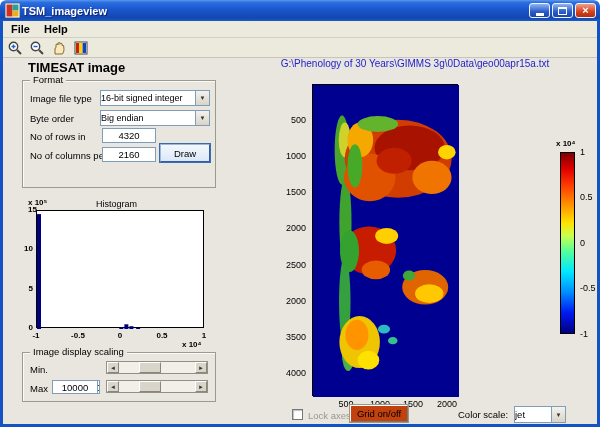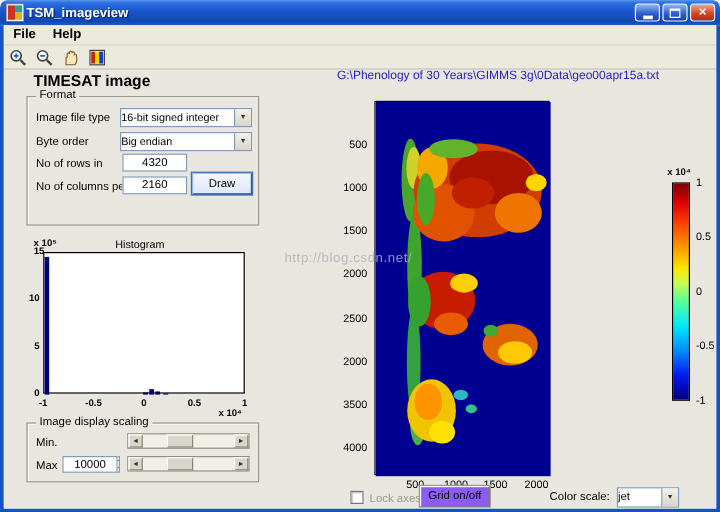--- a/index.html
+++ b/index.html
@@ -24,21 +24,21 @@
   .toolbar{position:absolute;left:0;top:38px;width:600px;height:20px;background:#ece9dd;border-bottom:1px solid #c8c4b8;display:flex;align-items:center;padding-left:5px;gap:3px;}
   .tbtn{width:19px;height:18px;display:flex;align-items:center;justify-content:center;border:1px solid transparent;}
   
   .lbl{font-size:9.5px;color:#000;white-space:nowrap;}
   .fieldset{position:absolute;border:1px solid #9c998e;box-shadow:inset 1px 1px 0 rgba(255,255,255,.8);}
   .legend{position:absolute;top:-7px;left:7px;background:#e9e6df;padding:0 3px;font-size:9.5px;color:#000;}
   .combo{position:absolute;background:#fff;border:1px solid #7f9db9;display:flex;align-items:center;font-size:9px;}
   .combo-val{flex:1;padding-left:0;overflow:hidden;white-space:nowrap;}
   .combo-btn{width:14px;height:100%;background:linear-gradient(180deg,#f4f2ec,#d8d4c8);border-left:1px solid #7f9db9;display:flex;align-items:center;justify-content:center;font-size:6px;color:#333;}
   .tinput{position:absolute;background:#fff;border:1px solid #7f9db9;font-size:9.5px;font-family:"Liberation Sans",sans-serif;text-align:center;padding:0;}
-  .btn{position:absolute;background:#8b5cf6;border:1px solid;border-color:#fdfdfb #7a766b #7a766b #fdfdfb;box-shadow:0 0 0 1px #9a968b;font-size:9.5px;display:flex;align-items:center;justify-content:center;}
+  .btn{position:absolute;background:#c2410c;border:1px solid;border-color:#fdfdfb #7a766b #7a766b #fdfdfb;box-shadow:0 0 0 1px #9a968b;font-size:9.5px;display:flex;align-items:center;justify-content:center;}
   .btn.default{border-color:#9cb8e2 #2f5bb0 #2f5bb0 #9cb8e2;box-shadow:0 0 0 1px #3a6ea5;background:linear-gradient(180deg,#f4f8fe,#dce8f8);}
   .redtext{position:absolute;font-size:9.5px;color:#e00000;font-weight:bold;white-space:nowrap;}
   .tick{position:absolute;font-size:8px;color:#000;font-weight:bold;}
   .tick9{position:absolute;font-size:9px;color:#000;}
   .hscroll{position:absolute;border:1px solid #928f84;background:#f2efe8;display:flex;}
   .sarrow{width:12px;height:100%;background:#d9d5ca;border:1px solid;border-color:#fff #8a8678 #8a8678 #fff;font-size:6px;color:#333;display:flex;align-items:center;justify-content:center;}
   .strack{flex:1;position:relative;}
   .sthumb{position:absolute;left:26%;top:0;width:22px;height:100%;background:#d9d5ca;border:1px solid;border-color:#fff #8a8678 #8a8678 #fff;}
   .checkbox{position:absolute;width:11px;height:11px;background:#fff;border:1px solid #777;box-shadow:inset 1px 1px 1px rgba(0,0,0,.25);}
   .plotbox{position:absolute;background:#fff;border:1px solid #000;}
@@ -169,21 +169,20 @@
   <div class="hscroll" style="left:106px;top:380px;width:102px;height:13px">
     <span class="sarrow">◄</span>
     <span class="strack">
         <span class="sthumb"></span>
       </span>
     <span class="sarrow">►</span>
   </div>
 
   <div class="pathtext" style="left:255px;top:58px;width:320px">G:\Phenology of 30 Years\GIMMS 3g\0Data\geo00apr15a.txt</div>
 
-  <div class="watermark" style="left:237px;top:209px">http://blog.csdn.net/</div>
 
   <div class="plotbox" style="left:312px;top:84px;width:146px;height:312px">
     <svg width="146" height="312" viewBox="0 0 2160 4320" preserveAspectRatio="none">
       <rect x="0" y="0" width="2160" height="4320" fill="#000090"></rect>
 
       <ellipse cx="430" cy="900" rx="110" ry="480" fill="#49a52d"></ellipse>
       <ellipse cx="480" cy="1900" rx="90" ry="620" fill="#3fa32e"></ellipse>
       <ellipse cx="470" cy="3000" rx="85" ry="620" fill="#35a040"></ellipse>
       <ellipse cx="520" cy="3700" rx="95" ry="260" fill="#49b04a"></ellipse>
       <ellipse cx="470" cy="760" rx="90" ry="240" fill="#cfd22a"></ellipse>

